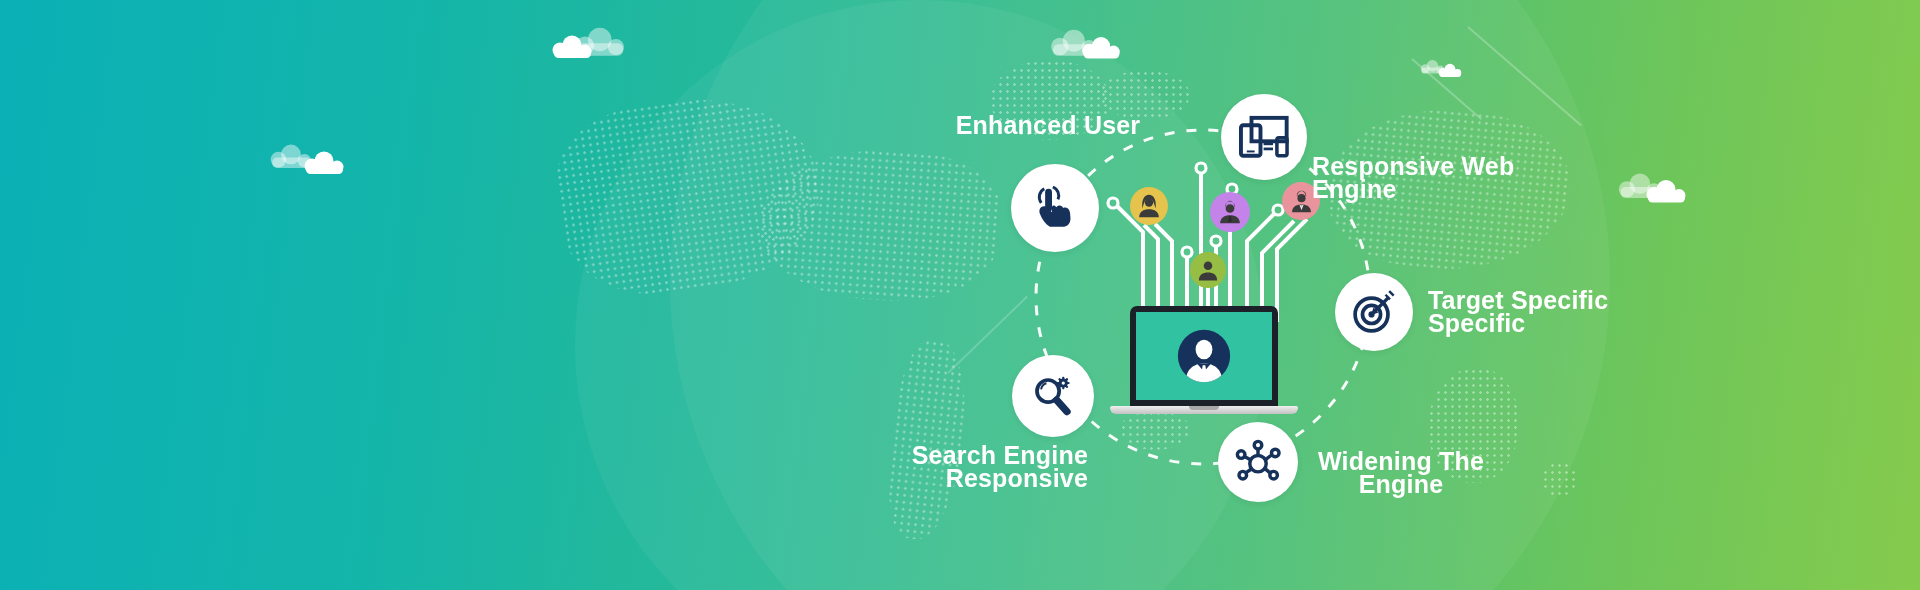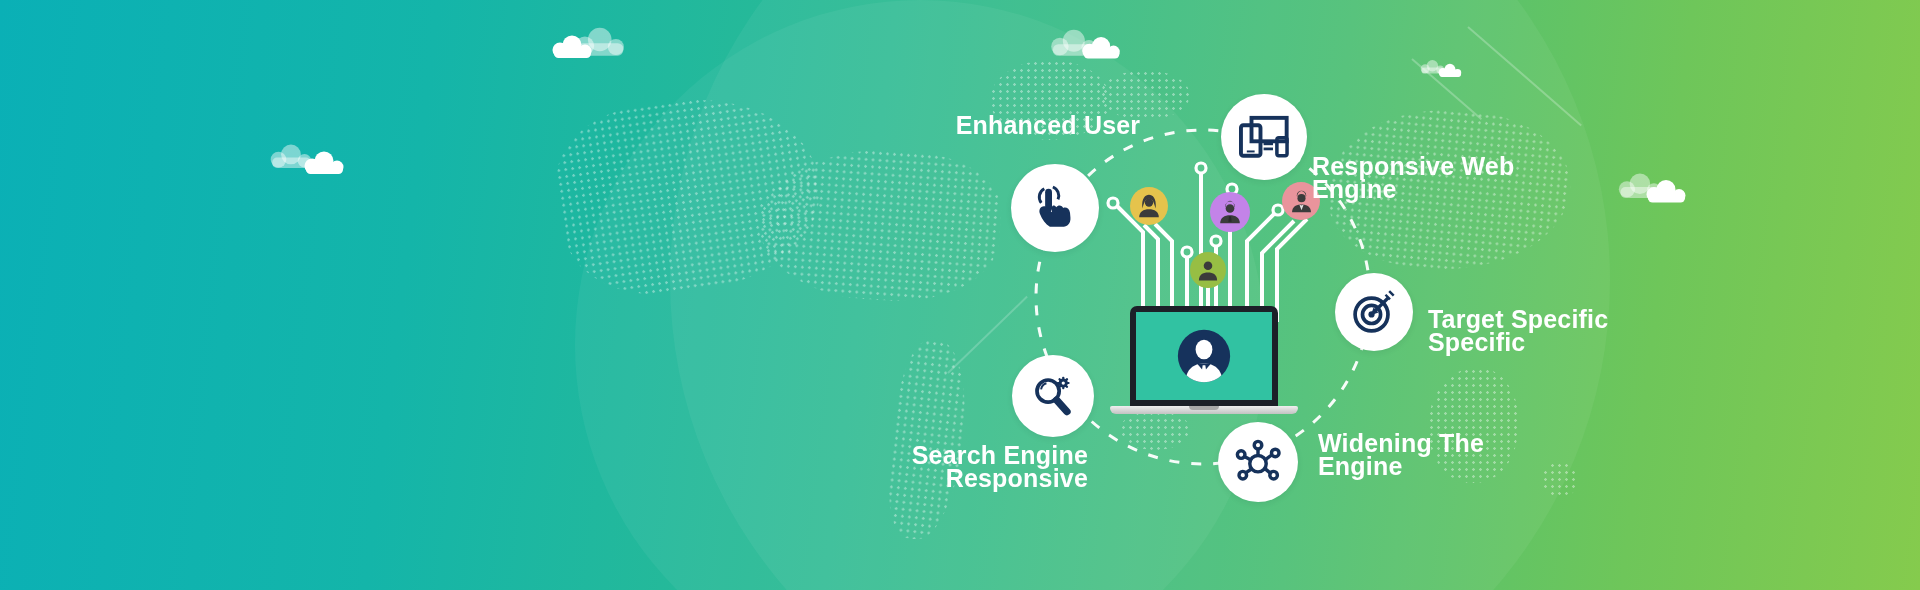--- a/index.html
+++ b/index.html
@@ -40,22 +40,22 @@
   .node{position:absolute;background:#fff;border-radius:50%;display:flex;align-items:center;justify-content:center;box-shadow:0 2px 6px rgba(0,40,40,0.08);}
   .n-touch{left:1011px;top:164px;width:88px;height:88px;}
   .n-devices{left:1221px;top:94px;width:86px;height:86px;}
   .n-target{left:1335px;top:273px;width:78px;height:78px;}
   .n-network{left:1218px;top:422px;width:80px;height:80px;}
   .n-search{left:1012px;top:355px;width:82px;height:82px;}
   
   .nodelabel{position:absolute;color:#fff;font-weight:700;font-size:25px;line-height:23px;letter-spacing:.2px;}
   .l-eue{left:938px;top:114px;width:220px;text-align:center;}
   .l-rwd{left:1312px;top:112px;text-align:left;margin-top:43px;}
-  .l-tsw{left:1428px;top:308px;text-align:left;}
-  .l-wtn{left:1318px;top:432px;text-align:left;}
+  .l-tsw{left:1428px;top:289px;text-align:left;}
+  .l-wtn{left:1318px;top:450px;text-align:center;}
   .l-seo{left:868px;top:444px;width:220px;text-align:right;}
   
   .avatar{position:absolute;border-radius:50%;display:flex;align-items:center;justify-content:center;}
   .a0{left:1130px;top:187px;width:38px;height:38px;}
   .a1{left:1210px;top:192px;width:40px;height:40px;}
   .a2{left:1282px;top:182px;width:38px;height:38px;}
   .a3{left:1190px;top:252px;width:36px;height:36px;}
   
   .laptop-screen{position:absolute;left:1130px;top:306px;width:148px;height:100px;background:#1c2028;border-radius:7px 7px 0 0;box-sizing:border-box;padding:6px;}
   .laptop-display{width:100%;height:100%;background:#31c2a2;display:flex;align-items:center;justify-content:center;}

